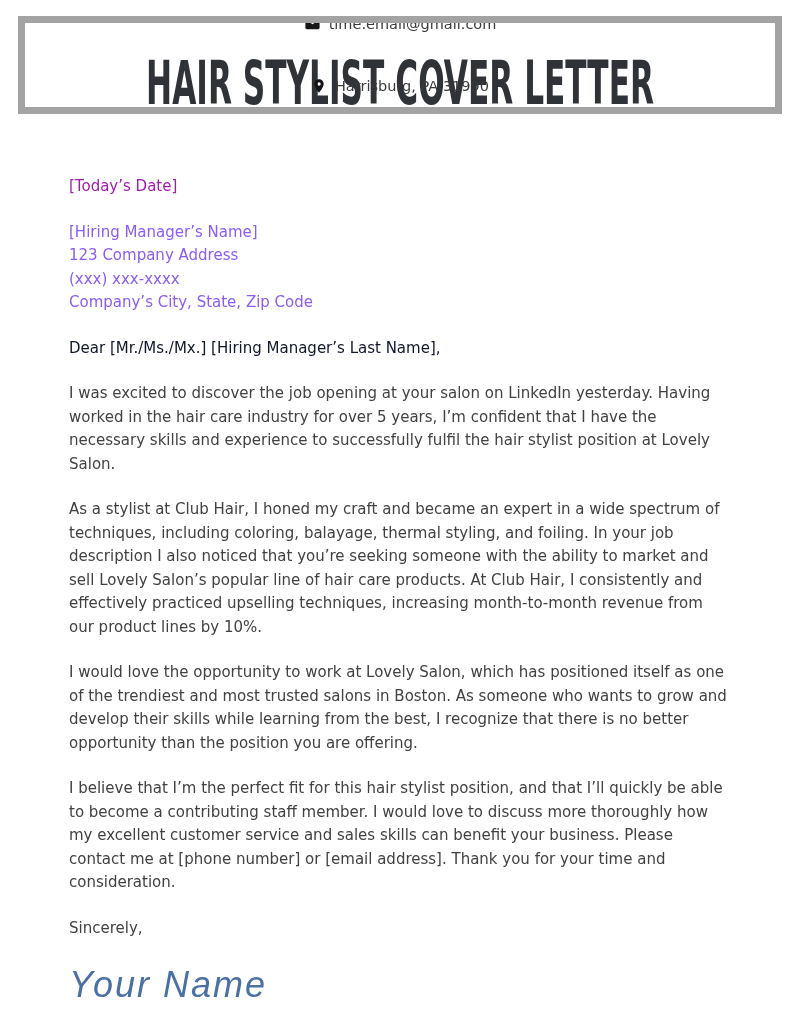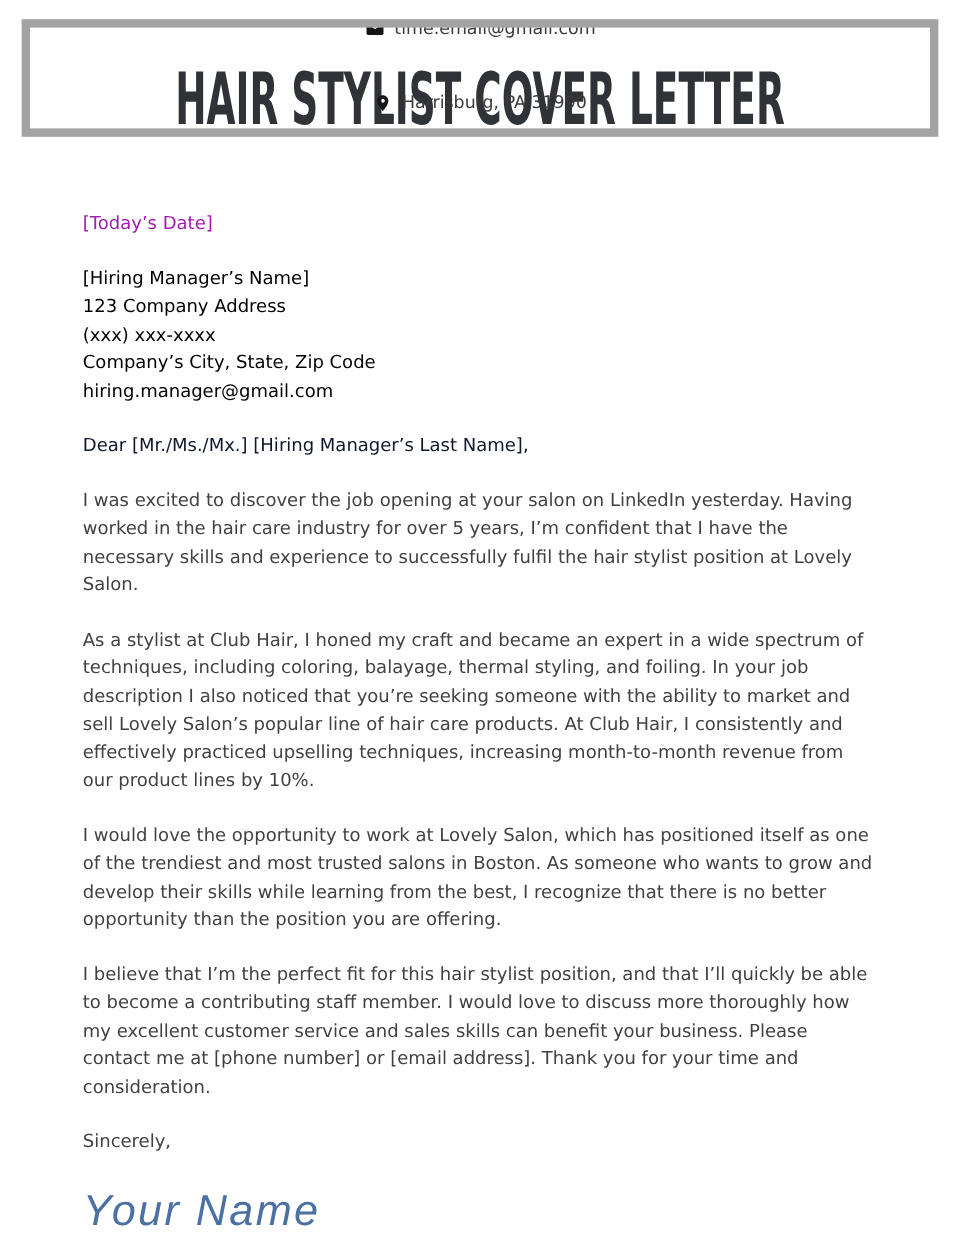--- a/index.html
+++ b/index.html
@@ -60,21 +60,21 @@
     position: absolute;
     top: 175px;
     left: 69px;
     width: 663px;
     font-size: 15px;
     line-height: 23.5px;
     color: #414141;
   }
   .letter p { margin: 0 0 22px 0; }
   .date-line { color: #a21caf; }
-  .recipient-block { color: #000000; margin: 0 0 22px 0; }
+  .recipient-block { color: #8b5cf6; margin: 0 0 22px 0; }
   .recipient-block span { display: block; }
   .salutation { color: #0f172a; }
   .closing { margin-bottom: 24px; }
   .signature {
     font-family: Liberation Sans, sans-serif;
     font-style: italic;
     font-size: 36px;
     line-height: 1.3;
     color: #4b70a4;
     letter-spacing: 2px;
@@ -117,21 +117,20 @@
 </header>
 
 <main class="letter">
   <p class="date-line">[Today’s Date]</p>
 
   <div class="recipient-block">
     <span>[Hiring Manager’s Name]</span>
     <span>123 Company Address</span>
     <span>(xxx) xxx-xxxx</span>
     <span>Company’s City, State, Zip Code</span>
-    <span>hiring.manager@gmail.com</span>
   </div>
 
   <p class="salutation">Dear [Mr./Ms./Mx.] [Hiring Manager’s Last Name],</p>
 
   <p>I was excited to discover the job opening at your salon on LinkedIn yesterday. Having worked in the hair care industry for over 5 years, I’m confident that I have the necessary skills and experience to successfully fulfil the hair stylist position at Lovely Salon.</p>
   <p>As a stylist at Club Hair, I honed my craft and became an expert in a wide spectrum of techniques, including coloring, balayage, thermal styling, and foiling. In your job description I also noticed that you’re seeking someone with the ability to market and sell Lovely Salon’s popular line of hair care products. At Club Hair, I consistently and effectively practiced upselling techniques, increasing month-to-month revenue from our product lines by 10%.</p>
   <p>I would love the opportunity to work at Lovely Salon, which has positioned itself as one of the trendiest and most trusted salons in Boston. As someone who wants to grow and develop their skills while learning from the best, I recognize that there is no better opportunity than the position you are offering.</p>
   <p>I believe that I’m the perfect fit for this hair stylist position, and that I’ll quickly be able to become a contributing staff member. I would love to discuss more thoroughly how my excellent customer service and sales skills can benefit your business. Please contact me at [phone number] or [email address]. Thank you for your time and consideration.</p>
 
   <p class="closing">Sincerely,</p>

